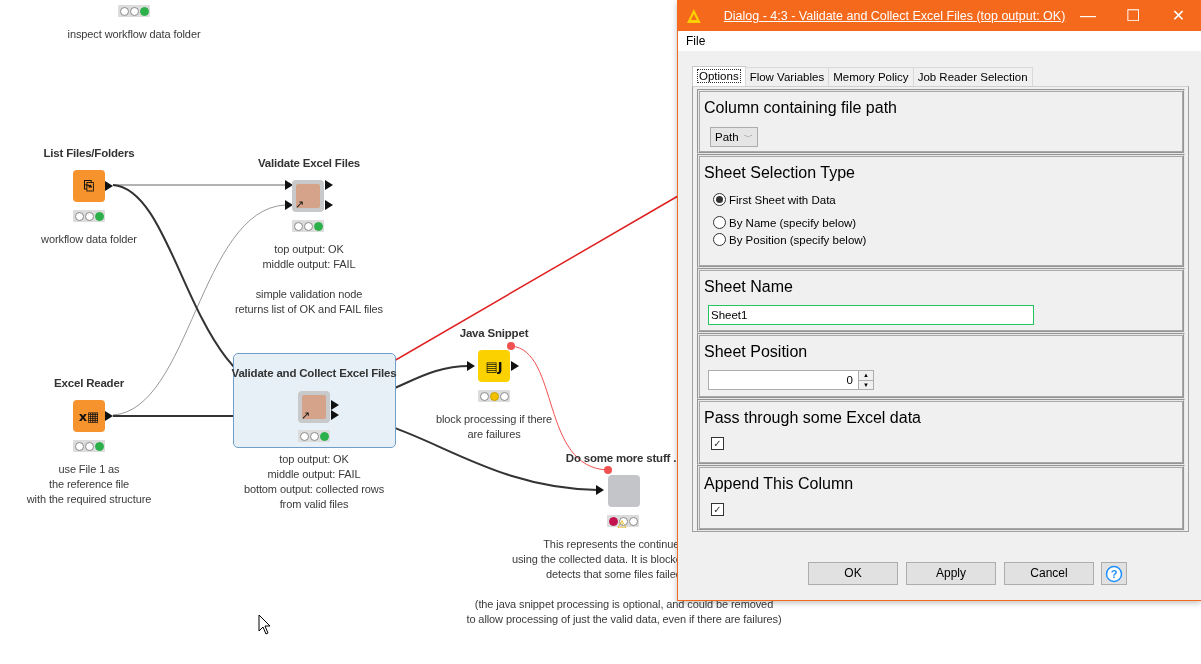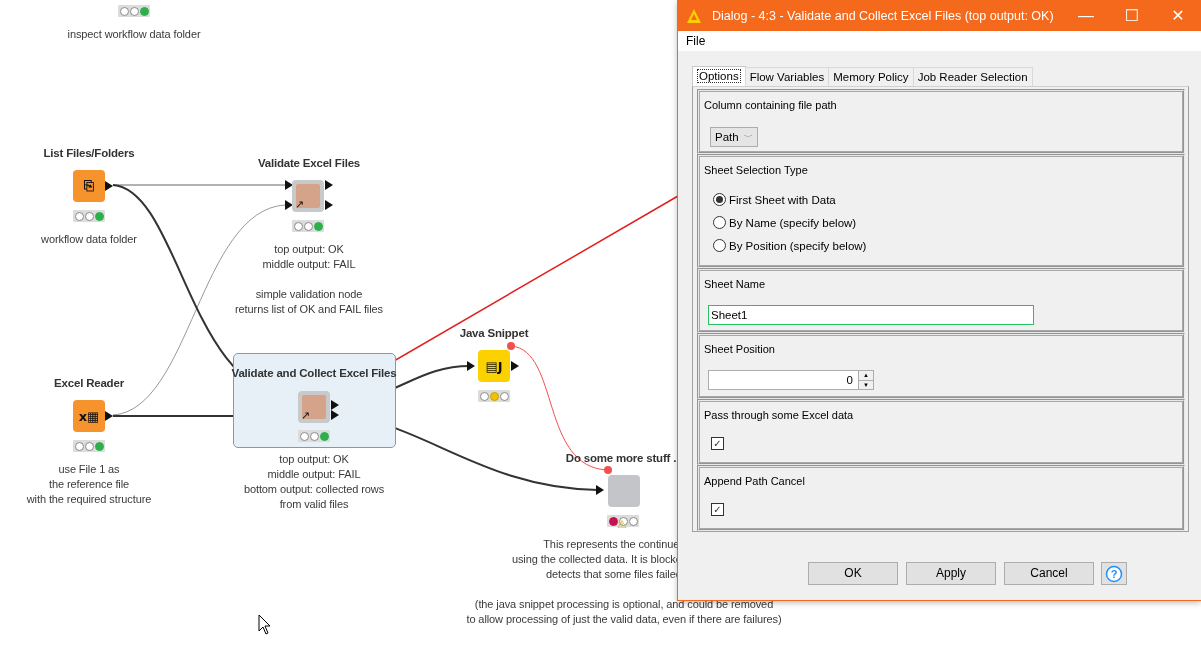--- a/index.html
+++ b/index.html
@@ -26,30 +26,30 @@
   .warn { position: absolute; font-size: 11px; color: #e0b000; }
   .port { position: absolute; width: 0; height: 0; border-top: 5px solid transparent; border-bottom: 5px solid transparent; border-left: 8px solid #111; }
   .meta-box { position: absolute; left: 233px; top: 353px; width: 163px; height: 95px; background: #e8f0f7; border: 1px solid #6f9ec7; border-radius: 5px; }
   .flowvar-dot { position: absolute; width: 8px; height: 8px; border-radius: 50%; background: #f05050; }
   .cursor { position: absolute; left: 258px; top: 614px; }
 
   
   #dialog { position: absolute; left: 677px; top: 0; width: 524px; height: 601px; background: #f0f0f0; border-left: 1px solid #f4691b; border-bottom: 1px solid #f4691b; box-shadow: 0 2px 6px rgba(0,0,0,0.25); font-family: "Liberation Sans", sans-serif; font-size: 12px; color: #000; }
   .titlebar { height: 31px; background: #f4691b; display: flex; align-items: center; color: #fff; font-size: 12.5px; }
   .titlebar .logo { margin-left: 8px; width: 16px; height: 16px; }
-  .titlebar .title { margin-left: 10px; flex: 1; white-space: nowrap; }
+  .titlebar .title { margin-left: 22px; flex: 1; white-space: nowrap; text-decoration: underline; }
   .titlebar .wbtn { width: 46px; height: 31px; display: flex; align-items: center; justify-content: center; color: #fff; font-size: 16px; }
   .menubar { height: 20px; background: #fff; padding-left: 8px; line-height: 20px; font-size: 12px; }
   .tabs { position: absolute; left: 14px; top: 67px; display: flex; }
   .tab { height: 19px; padding: 0 4px; border: 1px solid #d9d9d9; border-bottom: none; font-size: 11.5px; line-height: 18px; background: #f0f0f0; margin-right: -1px; white-space: nowrap; }
   .tab.active { background: #ffffff; border-color: #c9c9c9; height: 20px; margin-top: -1px; }
   .tab.active span { border: 1px dotted #333; padding: 0 1px; }
   .tabpanel { position: absolute; left: 14px; top: 86px; width: 497px; height: 446px; background: #f0f0f0; border: 1px solid #a0a0a0; border-top: 1px solid #d0d0d0; }
   .section { position: absolute; left: 4px; width: 488px; border: 2px groove #e8e8e8; outline: 1px solid #a8a8a8; outline-offset: -3px; }
-  .section .label { position: absolute; left: 5px; top: 8px; font-size: 11px; white-space: nowrap; }
+  .section .label { position: absolute; left: 5px; top: 8px; font-size: 16px; white-space: nowrap; }
   .combo { position: absolute; left: 11px; top: 36px; width: 48px; height: 20px; border: 1px solid #adadad; background: #e5e5e5; font-size: 11.5px; line-height: 18px; padding-left: 4px; }
   .combo .chev { position: absolute; right: 4px; top: 0; font-size: 9px; color: #555; }
   .radio-row { position: absolute; left: 14px; display: flex; align-items: center; font-size: 11.5px; white-space: nowrap; }
   .radio { width: 13px; height: 13px; border-radius: 50%; border: 1px solid #333; background: #fff; margin-right: 3px; position: relative; }
   .radio.checked::after { content: ""; position: absolute; left: 2px; top: 2px; width: 7px; height: 7px; border-radius: 50%; background: #333; }
   .textfield { position: absolute; left: 9px; top: 35px; width: 326px; height: 20px; border: 1px solid #22c55e; background: #fff; font-size: 11.5px; line-height: 18px; padding-left: 2px; }
   .spinner { position: absolute; left: 9px; top: 35px; width: 166px; height: 20px; border: 1px solid #adadad; background: #fff; }
   .spinner .val { position: absolute; right: 20px; top: 0; font-size: 11.5px; line-height: 18px; }
   .spinner .btns { position: absolute; right: 0; top: 0; width: 15px; height: 18px; border-left: 1px solid #adadad; background: #f0f0f0; font-size: 6px; line-height: 9px; text-align: center; color: #000; }
   .checkbox { position: absolute; left: 12px; top: 36px; width: 13px; height: 13px; border: 1px solid #333; background: #fff; font-size: 10px; line-height: 11px; text-align: center; color: #333; }
@@ -160,20 +160,22 @@
   <div class="flowvar-dot" style="left:507px; top:342px;"></div>
   <div class="node-icon node-yellow" style="left:478px; top:350px;">
     <div class="icon-glyph">▤J</div>
   </div>
   <div class="port" style="left:511px; top:361px;"></div>
   <div class="traffic" style="left:478px; top:390px;">
     <span class="light"></span>
       <span class="light yellow"></span>
       <span class="light"></span>
   </div>
+  <div class="node-annot" style="left:494px; top:412px;">block processing if there
+are failures</div>
 
   <div class="node-title" style="left:624px; top:452px;">Do some more stuff ...</div>
   <div class="flowvar-dot" style="left:604px; top:466px;"></div>
   <div class="node-icon node-gray" style="left:608px; top:475px;"></div>
   <div class="traffic" style="left:607px; top:515px;">
     <span class="light red"></span>
       <span class="light"></span>
       <span class="light"></span>
   </div>
   <div class="warn" style="left:617px; top:518px;">⚠</div>
@@ -224,21 +226,21 @@
     <div class="section" style="top:67px; height:114px;">
       <span class="label">Sheet Selection Type</span>
       <div class="radio-row" style="top:37px;">
         <span class="radio checked"></span>
         <span>First Sheet with Data</span>
       </div>
       <div class="radio-row" style="top:60px;">
         <span class="radio"></span>
         <span>By Name (specify below)</span>
       </div>
-      <div class="radio-row" style="top:83px;">
+      <div class="radio-row" style="top:77px;">
         <span class="radio"></span>
         <span>By Position (specify below)</span>
       </div>
     </div>
 
     <div class="section" style="top:181px; height:65px;">
       <span class="label">Sheet Name</span>
       <div class="textfield">Sheet1</div>
     </div>
 
@@ -252,21 +254,21 @@
         </div>
       </div>
     </div>
 
     <div class="section" style="top:312px; height:66px;">
       <span class="label">Pass through some Excel data</span>
       <div class="checkbox">✓</div>
     </div>
 
     <div class="section" style="top:378px; height:66px;">
-      <span class="label">Append Path Cancel</span>
+      <span class="label">Append This Column</span>
       <div class="checkbox">✓</div>
     </div>
   </div>
 
   <div class="btn" style="left:130px;">OK</div>
   <div class="btn" style="left:228px;">Apply</div>
   <div class="btn" style="left:326px;">Cancel</div>
   <div class="help-btn">
     <svg width="18" height="18" viewBox="0 0 18 18">
       <circle cx="9" cy="9" r="7.5" fill="#fff" stroke="#1e90ff" stroke-width="1.5"></circle>

